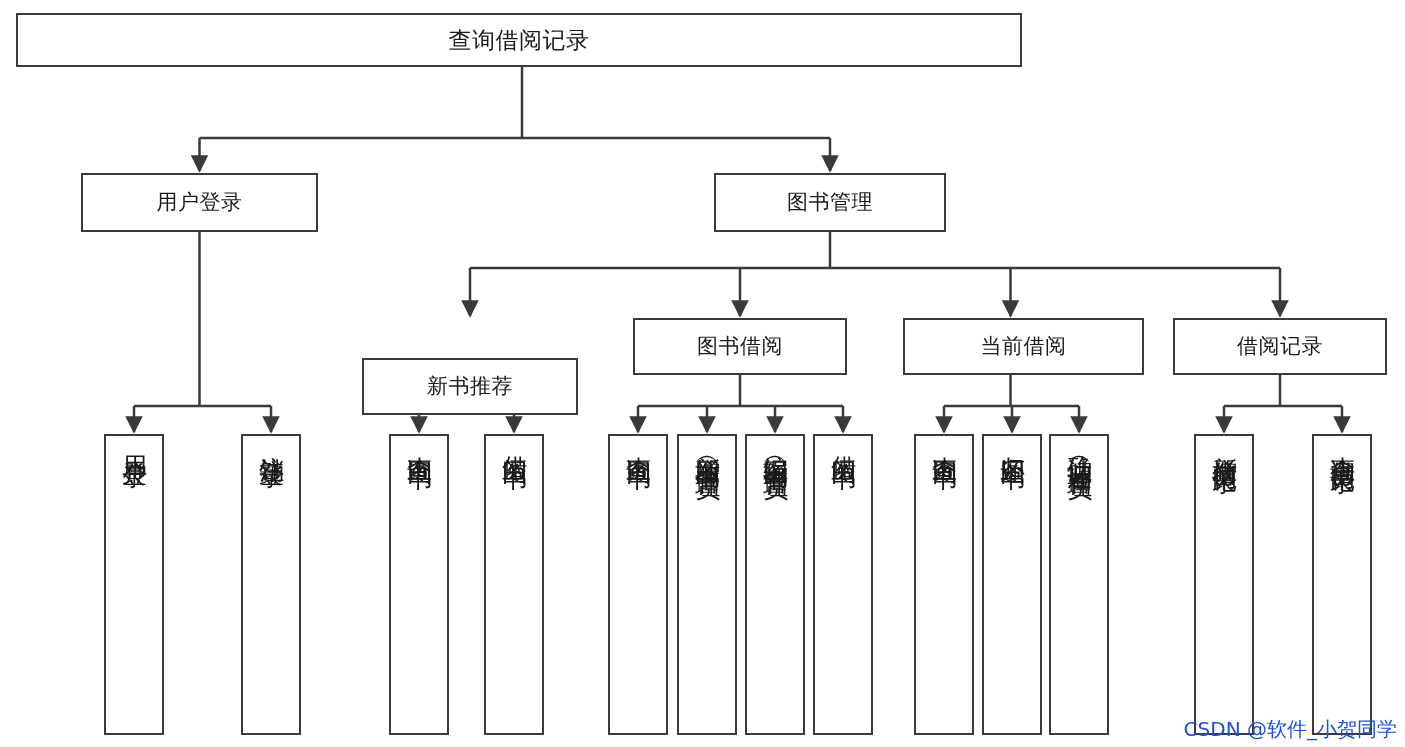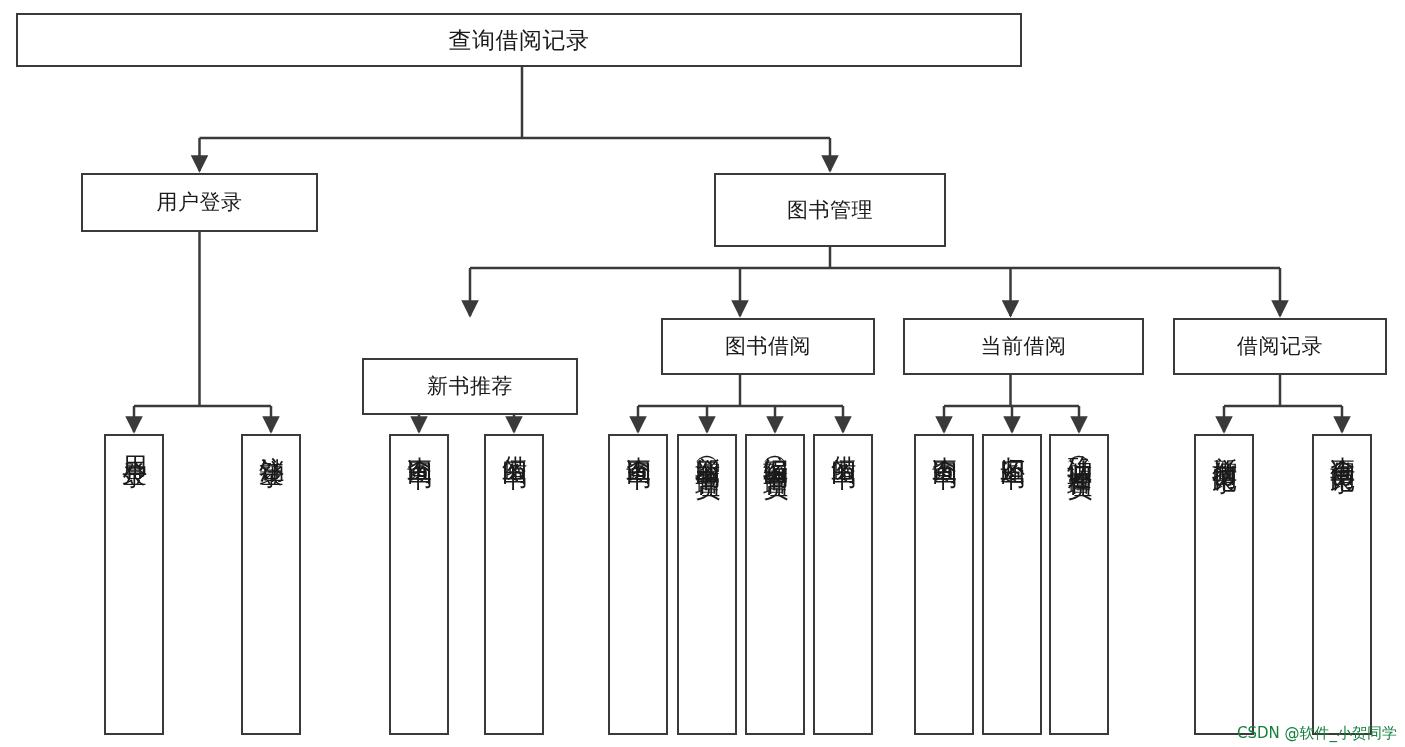--- a/index.html
+++ b/index.html
@@ -63,22 +63,22 @@
     text-orientation: upright;
     font-size: 25px;
     line-height: 1.05;
     letter-spacing: 3px;
     white-space: nowrap;
   }
   .watermark {
     position: absolute;
     right: 8px;
     bottom: 4px;
-    font-size: 15px;
-    color: #15803d;
+    font-size: 20px;
+    color: #1d4ed8;
     z-index: 5;
     white-space: nowrap;
     font-family: "DejaVu Sans", "Liberation Sans", sans-serif;
   }
 </style>
 </head>
 <body>
 
 <div id="canvas">
 
@@ -125,27 +125,27 @@
       </g>
   </svg>
 
   <div id="nodes-layer">
       <div class="node root" style="left: 16px; top: 13px; width: 1006px; height: 54px;">
         <span class="label">查询借阅记录</span>
       </div>
       <div class="node h" style="left: 81px; top: 173px; width: 237px; height: 59px;">
         <span class="label">用户登录</span>
       </div>
-      <div class="node h" style="left: 714px; top: 173px; width: 232px; height: 74px;">
+      <div class="node h" style="left: 714px; top: 173px; width: 232px; height: 59px;">
         <span class="label">图书管理</span>
       </div>
       <div class="node h" style="left: 362px; top: 318px; width: 216px; height: 57px; margin-top: 40px;">
         <span class="label">新书推荐</span>
       </div>
-      <div class="node h" style="left: 661px; top: 318px; width: 214px; height: 57px;">
+      <div class="node h" style="left: 633px; top: 318px; width: 214px; height: 57px;">
         <span class="label">图书借阅</span>
       </div>
       <div class="node h" style="left: 903px; top: 318px; width: 241px; height: 57px;">
         <span class="label">当前借阅</span>
       </div>
       <div class="node h" style="left: 1173px; top: 318px; width: 214px; height: 57px; font-family: Liberation Serif, serif;">
         <span class="label">借阅记录</span>
       </div>
       <div class="node leaf" style="left: 104px; top: 434px; width: 60px; height: 301px;">
         <span class="label">用户登录</span>

